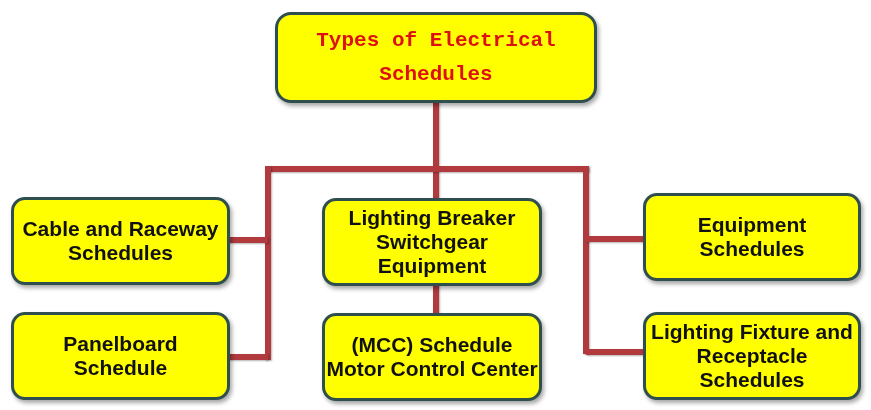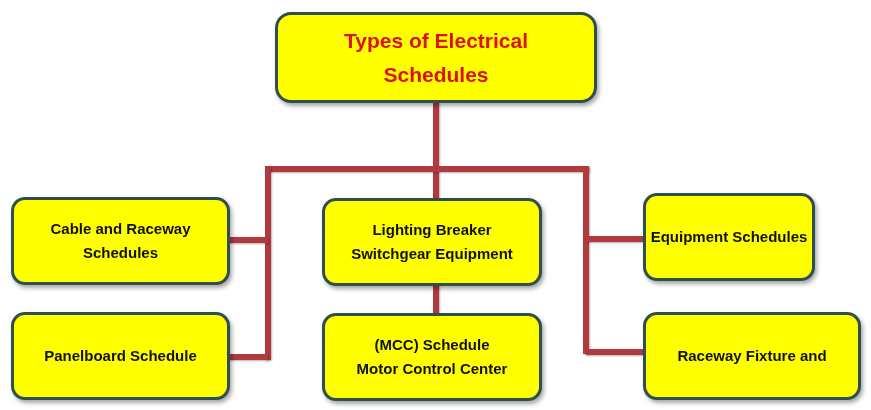--- a/index.html
+++ b/index.html
@@ -1,35 +1,35 @@
 <!DOCTYPE html>
 <html><head>
 <meta charset="utf-8">
 <style>
   html,body{margin:0;padding:0;background:#ffffff;}
   body{width:871px;height:410px;position:relative;overflow:hidden;font-family:"Liberation Sans","DejaVu Sans",sans-serif;}
-  .box{position:absolute;background:#ffff00;border:3px solid #2f4f4f;border-radius:14px;box-sizing:border-box;display:flex;align-items:center;justify-content:center;text-align:center;font-weight:bold;color:#111;font-size:15px;line-height:24px;box-shadow:2px 3px 4px rgba(0,0,0,0.35);}
+  .box{position:absolute;background:#ffff00;border:3px solid #2f4f4f;border-radius:14px;box-sizing:border-box;display:flex;align-items:center;justify-content:center;text-align:center;font-weight:bold;color:#111;font-size:21px;line-height:24px;box-shadow:2px 3px 4px rgba(0,0,0,0.35);}
   .box.title{color:#dd1111;font-size:21px;line-height:34px;border-radius:16px;}
   .line{position:absolute;background:#b03a3e;box-shadow:1px 1px 2px rgba(0,0,0,0.3);}
   .box span{display:block;}
 </style>
 </head>
 <body>
 
 <div class="line" style="left:433px;top:100px;width:6px;height:100px;"></div>
 <div class="line" style="left:265px;top:166px;width:324px;height:6px;"></div>
 <div class="line" style="left:265px;top:166px;width:6px;height:194px;"></div>
 <div class="line" style="left:228px;top:237px;width:40px;height:6px;"></div>
 <div class="line" style="left:228px;top:354px;width:40px;height:6px;"></div>
 <div class="line" style="left:583px;top:166px;width:6px;height:188px;"></div>
 <div class="line" style="left:586px;top:236px;width:60px;height:6px;"></div>
 <div class="line" style="left:586px;top:349px;width:60px;height:6px;"></div>
 <div class="line" style="left:433px;top:284px;width:6px;height:32px;"></div>
 
-<div class="box title" style="left:275px;top:12px;width:322px;height:91px;">
+<div class="box title" style="left:275px;top:12px;width:322px;height:91px;font-family:Liberation Mono, monospace;">
   <div>
     <span>Types of Electrical</span>
     <span>Schedules</span>
   </div>
 </div>
 
 <div class="box" style="left:11px;top:197px;width:219px;height:88px;">
   <div>
     <span>Cable and Raceway</span>
     <span>Schedules</span>
@@ -47,22 +47,23 @@
     <span>Switchgear Equipment</span>
   </div>
 </div>
 <div class="box" style="left:322px;top:313px;width:220px;height:88px;">
   <div>
     <span>(MCC) Schedule</span>
     <span>Motor Control Center</span>
   </div>
 </div>
 
-<div class="box" style="left:643px;top:193px;width:172px;height:88px;align-items:center;">
+<div class="box" style="left:643px;top:193px;width:218px;height:88px;align-items:center;">
   <div>
     <span>Equipment Schedules</span>
   </div>
 </div>
 <div class="box" style="left:643px;top:312px;width:218px;height:88px;">
   <div>
-    <span>Raceway Fixture and</span>
+    <span>Lighting Fixture and</span>
+    <span>Receptacle Schedules</span>
   </div>
 </div>
 
 </body></html>

